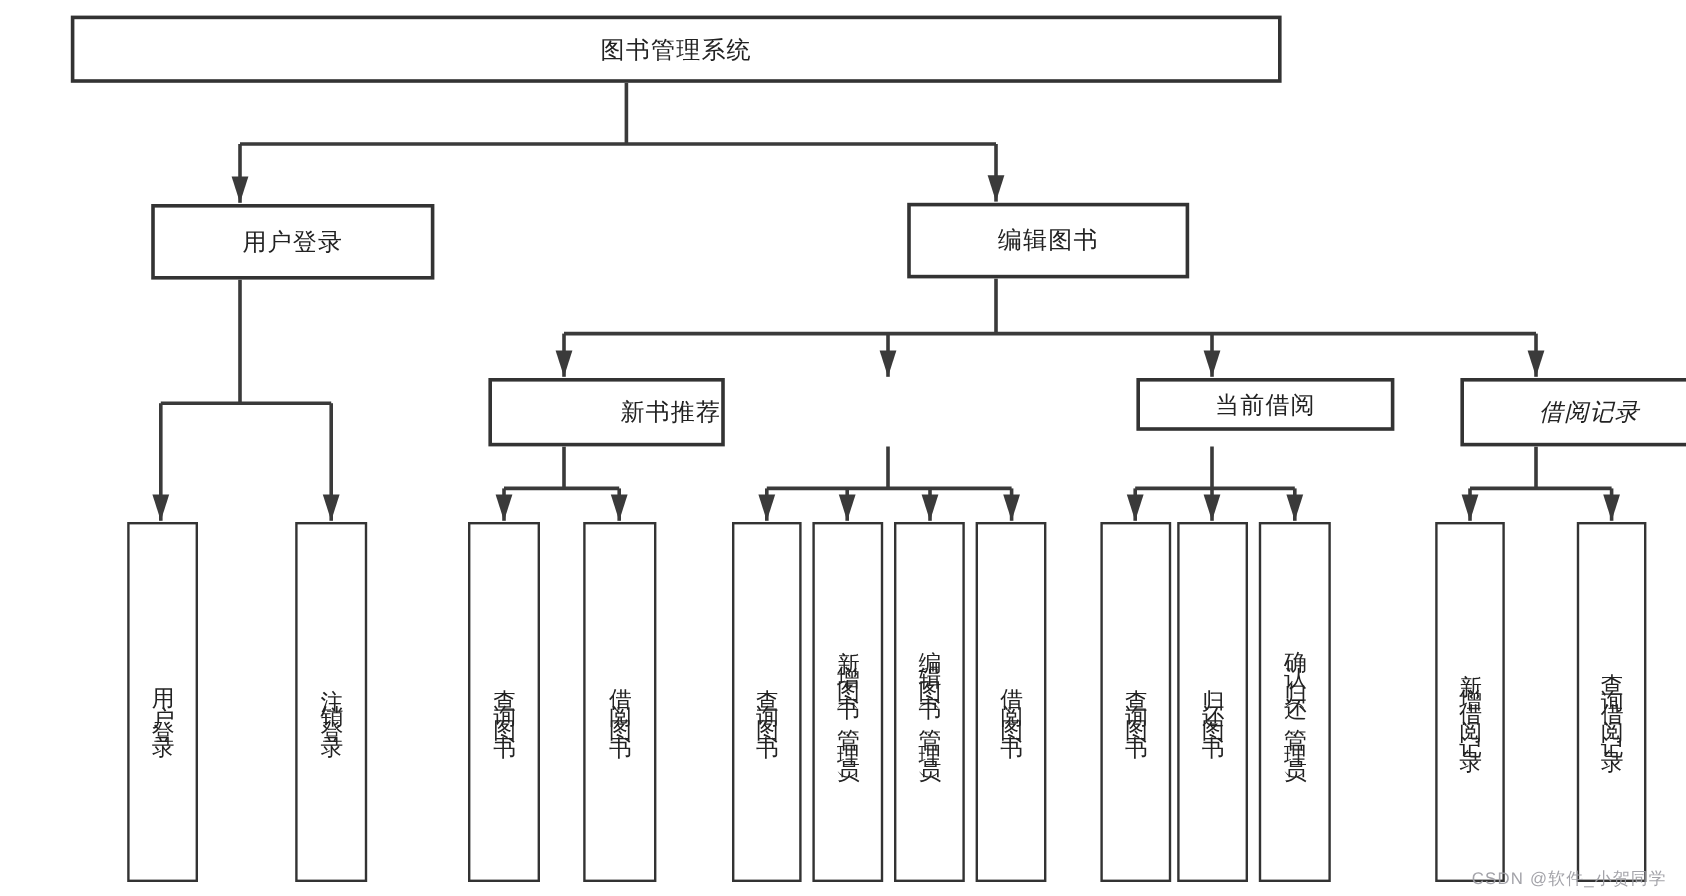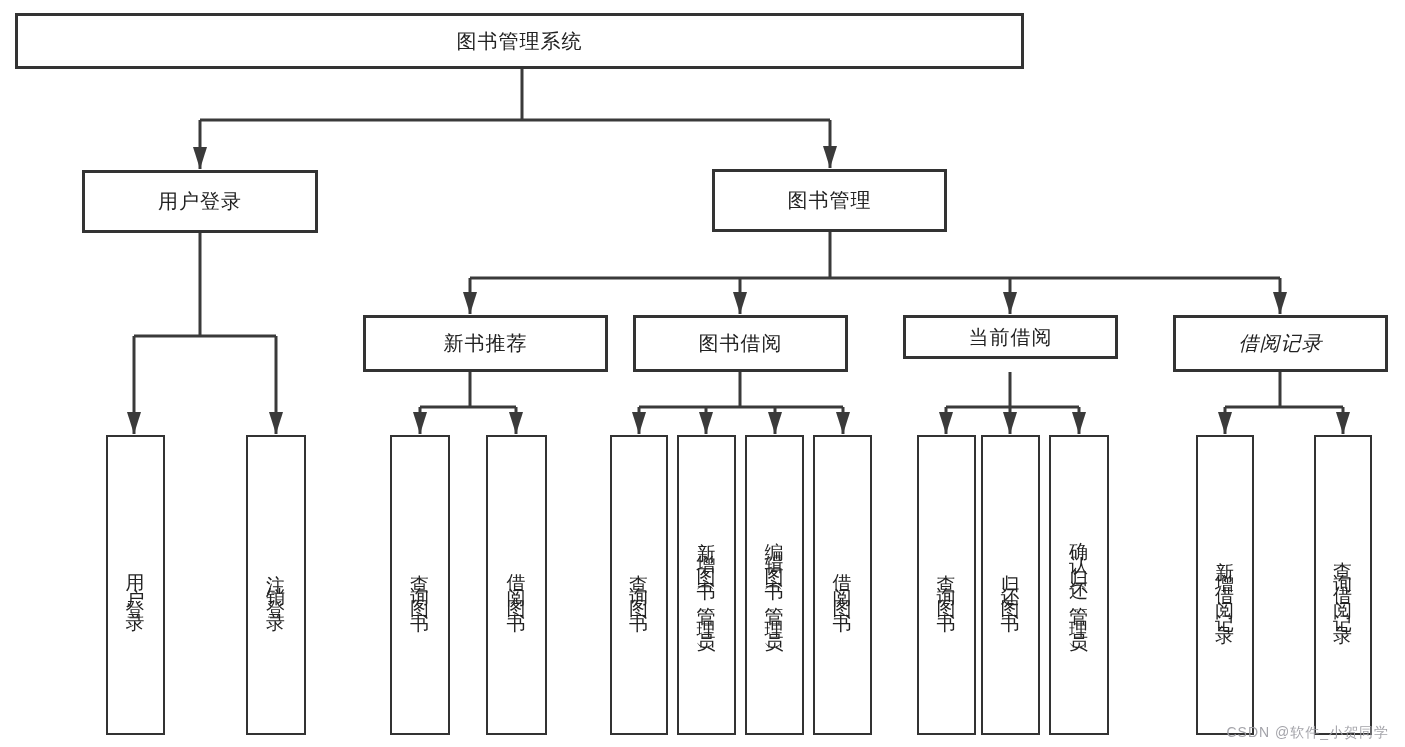--- a/index.html
+++ b/index.html
@@ -5,21 +5,21 @@
   html,body { margin:0; padding:0; background:#ffffff; }
   .canvas {
     position:relative; width:1405px; height:747px; background:#ffffff;
     font-family:"Liberation Sans", sans-serif; overflow:hidden;
   }
   svg.connectors { position:absolute; left:0; top:0; width:1405px; height:747px; }
   .hnode {
     position:absolute; box-sizing:border-box; background:#ffffff;
     border:3px solid #333333; color:#222222;
     display:flex; align-items:center; justify-content:center;
-    font-size:20px; letter-spacing:1px; white-space:nowrap;
+    font-size:20px; letter-spacing:1px; white-space:nowrap;margin-left:44px;
   }
   .vnode {
     position:absolute; box-sizing:border-box; background:#ffffff;
     border:2.5px solid #333333; color:#222222;
     display:flex; align-items:center; justify-content:center;
     font-size:19px;
   }
   .vtext {
     writing-mode:vertical-rl; text-orientation:mixed;
     letter-spacing:13px; line-height:1; white-space:nowrap;
@@ -91,28 +91,25 @@
   </svg>
 
   <div class="hnode" style="left:15px; top:13px; width:1009px; height:56px;">
     <span>图书管理系统</span>
   </div>
 
   <div class="hnode" style="left:82px; top:170px; width:236px; height:63px;">
     <span>用户登录</span>
   </div>
   <div class="hnode" style="left:712px; top:169px; width:235px; height:63px;">
-    <span>图书管理</span>
+    <span>编辑图书</span>
   </div>
 
-  <div class="hnode" style="left:363px; top:315px; width:245px; height:57px;">
+  <div class="hnode" style="left:363px; top:315px; width:197px; height:57px;justify-content:flex-end;">
     <span>新书推荐</span>
-  </div>
-  <div class="hnode" style="left:633px; top:315px; width:215px; height:57px;">
-    <span>图书借阅</span>
   </div>
   <div class="hnode" style="left:903px; top:315px; width:215px; height:44px;">
     <span>当前借阅</span>
   </div>
   <div class="hnode" style="left:1173px; top:315px; width:215px; height:57px;font-style:italic;">
     <span>借阅记录</span>
   </div>
 
   <div class="vnode" style="left:106px; top:435px; width:59px; height:300px;">
     <span class="vtext">用户登录</span>

